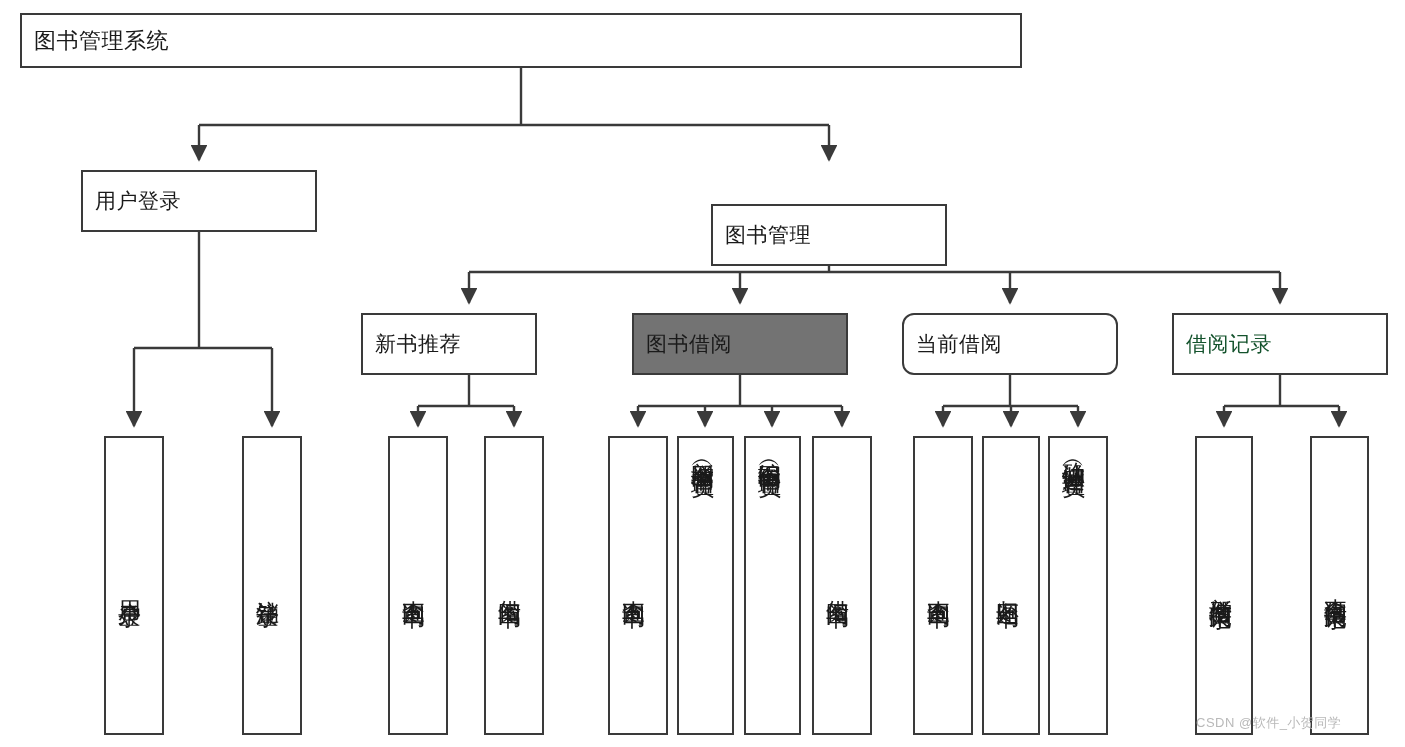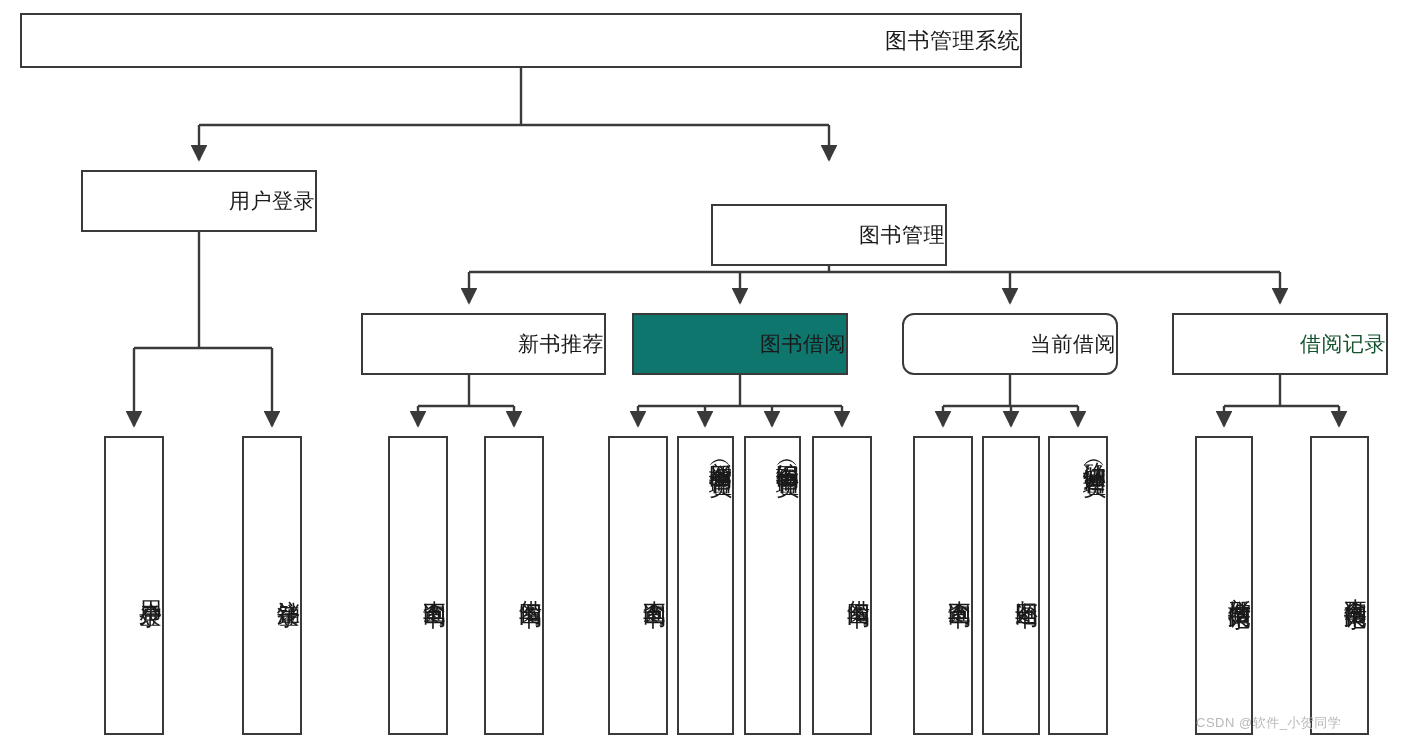--- a/index.html
+++ b/index.html
@@ -26,22 +26,23 @@
     height: 747px;
     pointer-events: none;
   }
   .node {
     position: absolute;
     box-sizing: border-box;
     background: #ffffff;
     border: 2px solid #c2410c;
     display: flex;
     align-items: center;
-    justify-content: flex-end;
+    justify-content: flex-start;
     z-index: 2;
+    padding-left: 12px;
   }
   .node .lbl {
     color: #1a1a1a;
     line-height: 1.18;
     text-align: center;
     white-space: pre;
   }
   
   .node.horiz .lbl {
     font-size: 21px;
@@ -134,24 +135,24 @@
     <span class="lbl" style="color: rgb(26, 26, 26);">图书管理系统</span>
   </div>
 
   <div class="node horiz" style="left: 81px; top: 170px; width: 236px; height: 62px; border-color: rgb(58, 58, 58); background: rgb(255, 255, 255);">
     <span class="lbl" style="color: rgb(26, 26, 26);">用户登录</span>
   </div>
   <div class="node horiz" style="left: 711px; top: 170px; width: 236px; height: 62px; border-color: rgb(58, 58, 58); background: rgb(255, 255, 255); margin-top: 34px;">
     <span class="lbl" style="color: rgb(26, 26, 26);">图书管理</span>
   </div>
 
-  <div class="node horiz" style="left: 361px; top: 313px; width: 245px; height: 62px; border-color: rgb(58, 58, 58); background: rgb(255, 255, 255);">
+  <div class="node horiz" style="left: 361px; top: 313px; width: 176px; height: 62px; border-color: rgb(58, 58, 58); background: rgb(255, 255, 255);">
     <span class="lbl" style="color: rgb(26, 26, 26);">新书推荐</span>
   </div>
-  <div class="node horiz" style="left: 632px; top: 313px; width: 216px; height: 62px; border-color: rgb(58, 58, 58); background: #0f766e;">
+  <div class="node horiz" style="left: 632px; top: 313px; width: 216px; height: 62px; border-color: rgb(58, 58, 58); background: #737373;">
     <span class="lbl" style="color: rgb(26, 26, 26);">图书借阅</span>
   </div>
   <div class="node horiz" style="left: 902px; top: 313px; width: 216px; height: 62px; border-color: rgb(58, 58, 58); background: rgb(255, 255, 255); border-radius: 12px;">
     <span class="lbl" style="color: rgb(26, 26, 26);">当前借阅</span>
   </div>
   <div class="node horiz" style="left: 1172px; top: 313px; width: 216px; height: 62px; border-color: rgb(58, 58, 58); background: rgb(255, 255, 255);">
     <span class="lbl" style="color: #14532d;">借阅记录</span>
   </div>
 
   <div class="node vert mid" style="left: 104px; top: 436px; width: 60px; height: 299px; border-color: rgb(58, 58, 58); background: rgb(255, 255, 255);">

